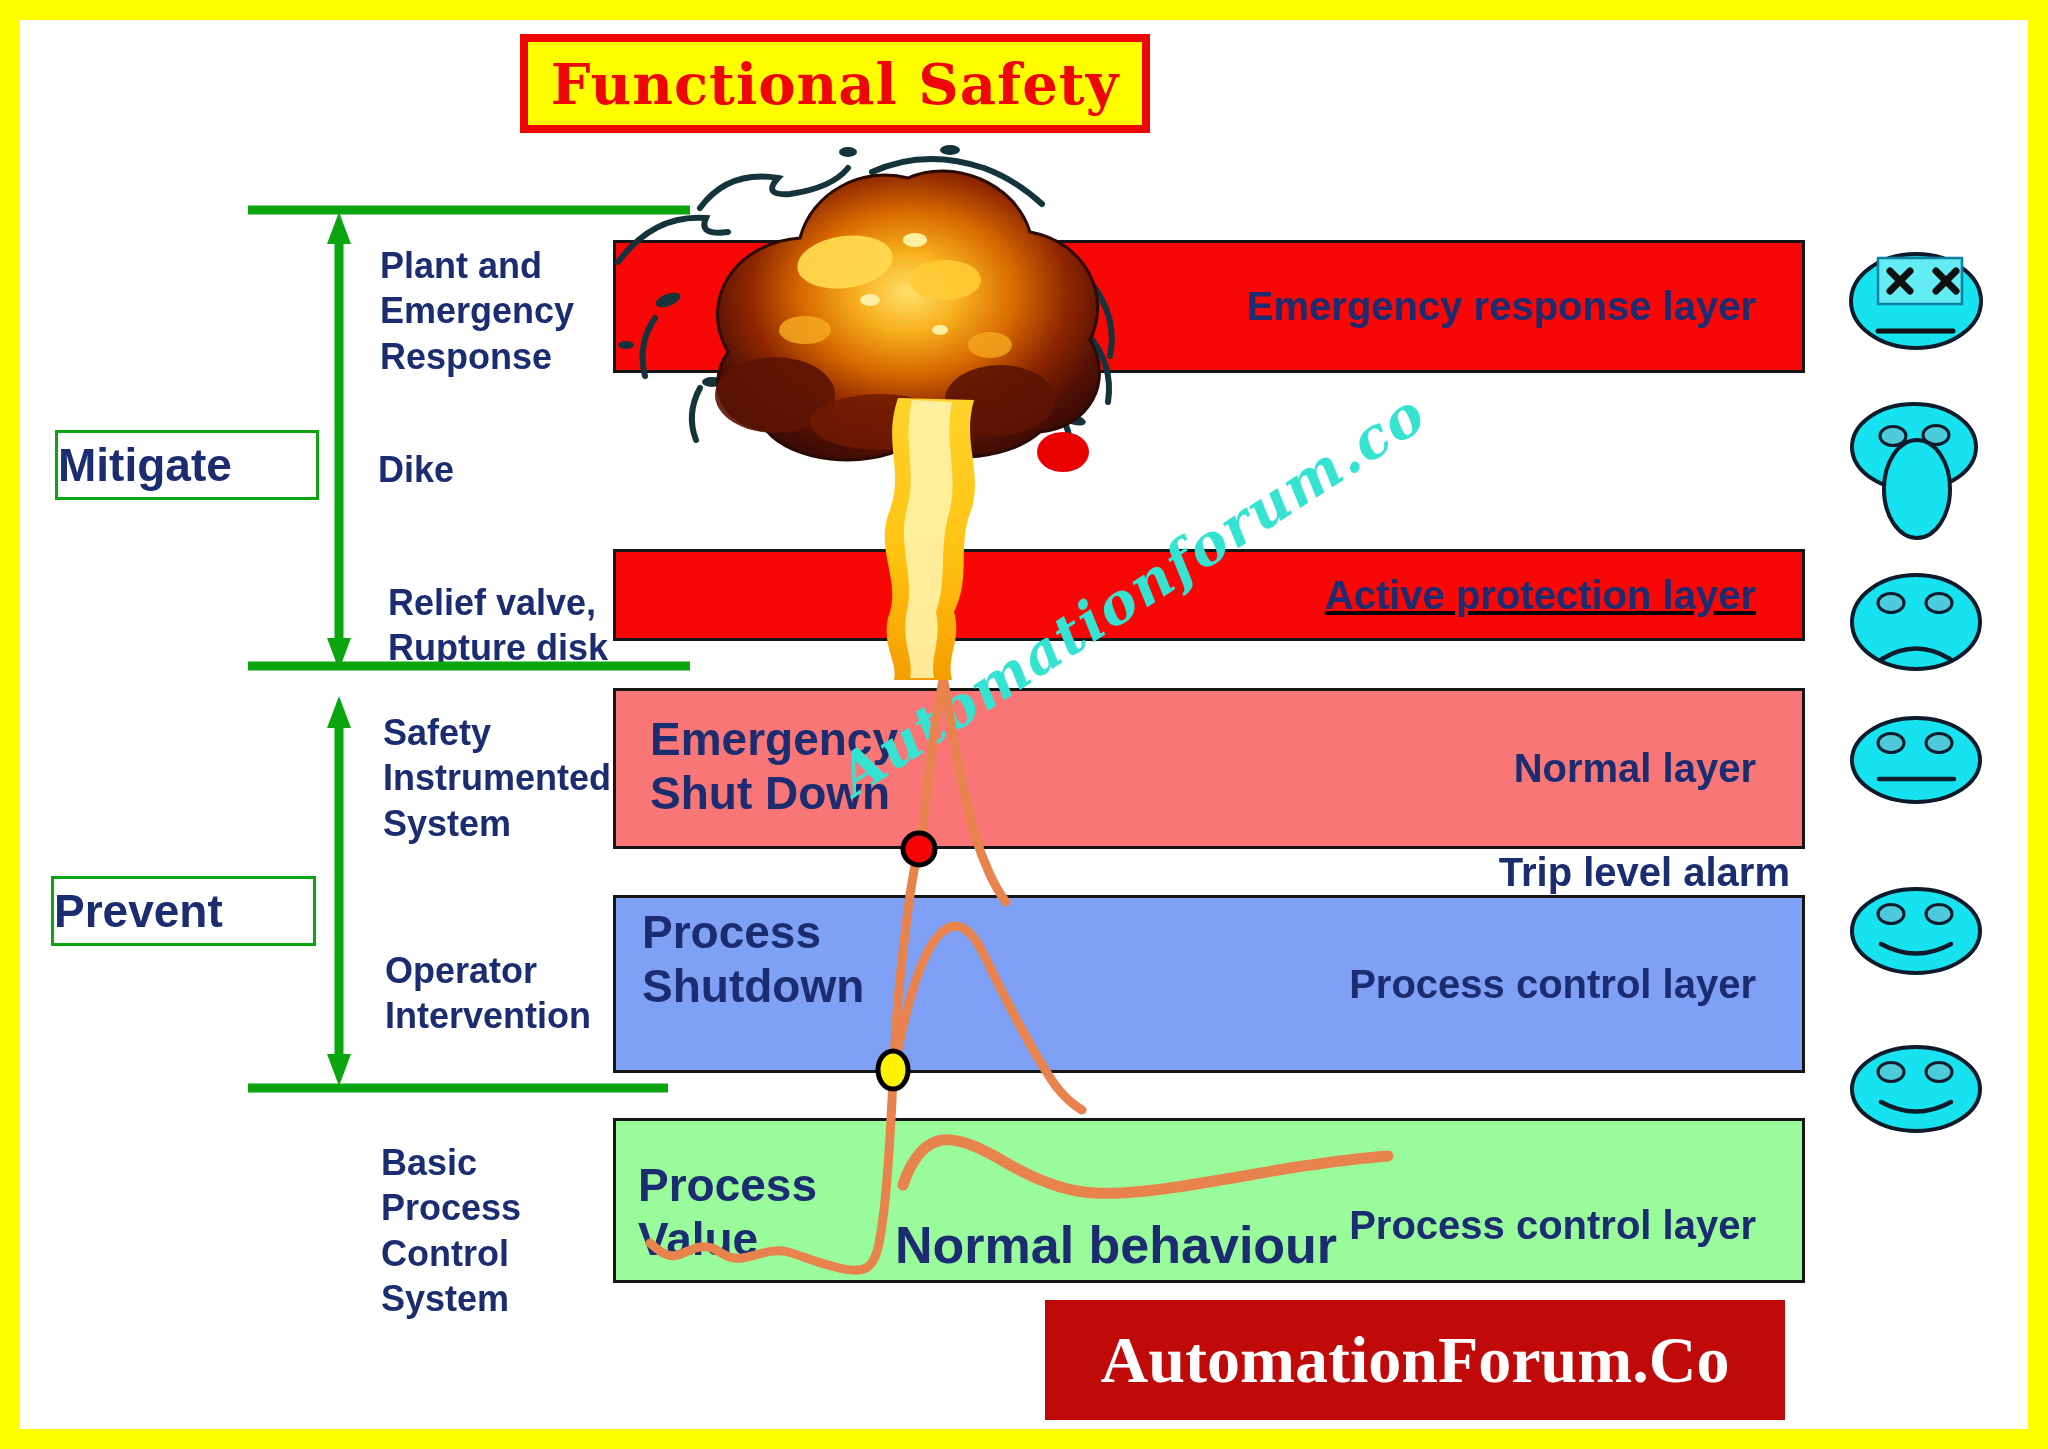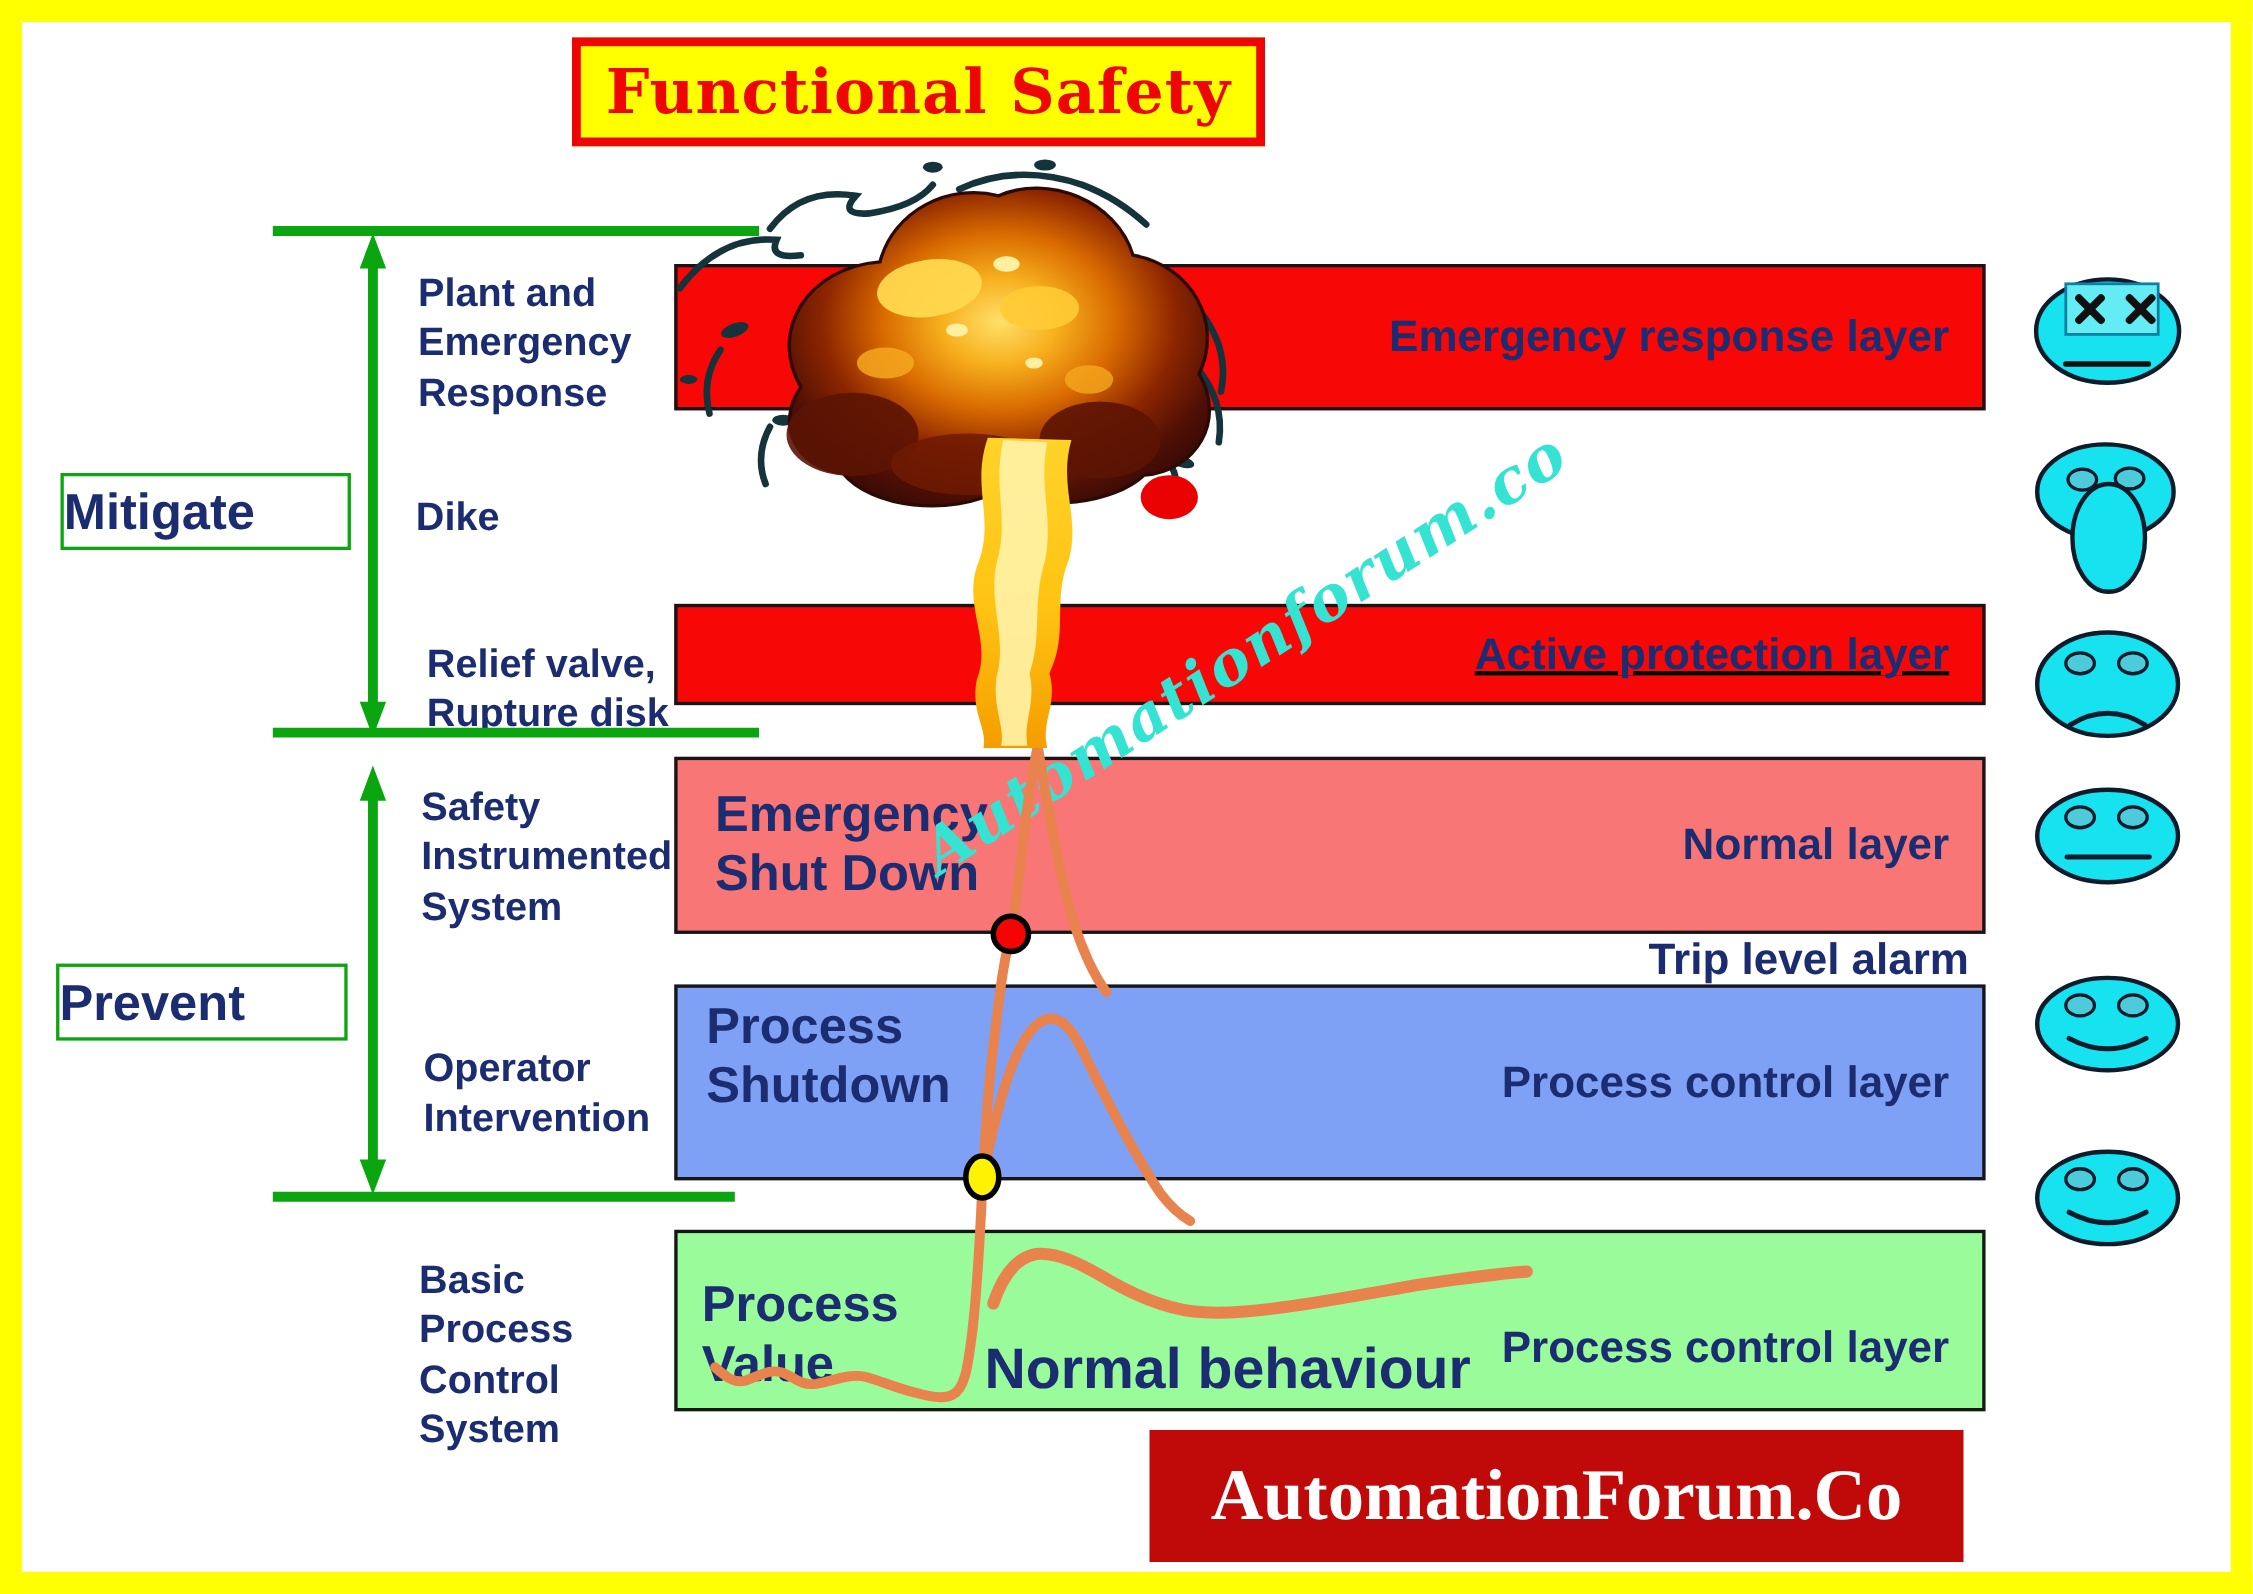--- a/index.html
+++ b/index.html
@@ -22,21 +22,21 @@
   }
   .title-box span{
     font-family:"DejaVu Serif",serif;font-weight:700;font-size:56px;
     color:#ee0505;letter-spacing:1px;
   }
 
   
   .bar{
     position:absolute;left:613px;width:1192px;border:3px solid #161616;
     box-sizing:border-box;display:flex;align-items:center;justify-content:flex-end;
-    padding-right:30px;z-index:2;
+    padding-right:46px;z-index:2;
   }
   .bar-label{font-weight:700;font-size:40px;color:#1b2d70;}
   .bar1{top:240px;height:133px;}
   .bar2{top:387px;height:133px;}
   .bar3{top:549px;height:92px;text-decoration:underline;}
   .bar4{top:688px;height:161px;}
   .bar5{top:895px;height:178px;}
   .bar6{top:1118px;height:165px;align-items:flex-end;padding-bottom:32px;}
 
   

